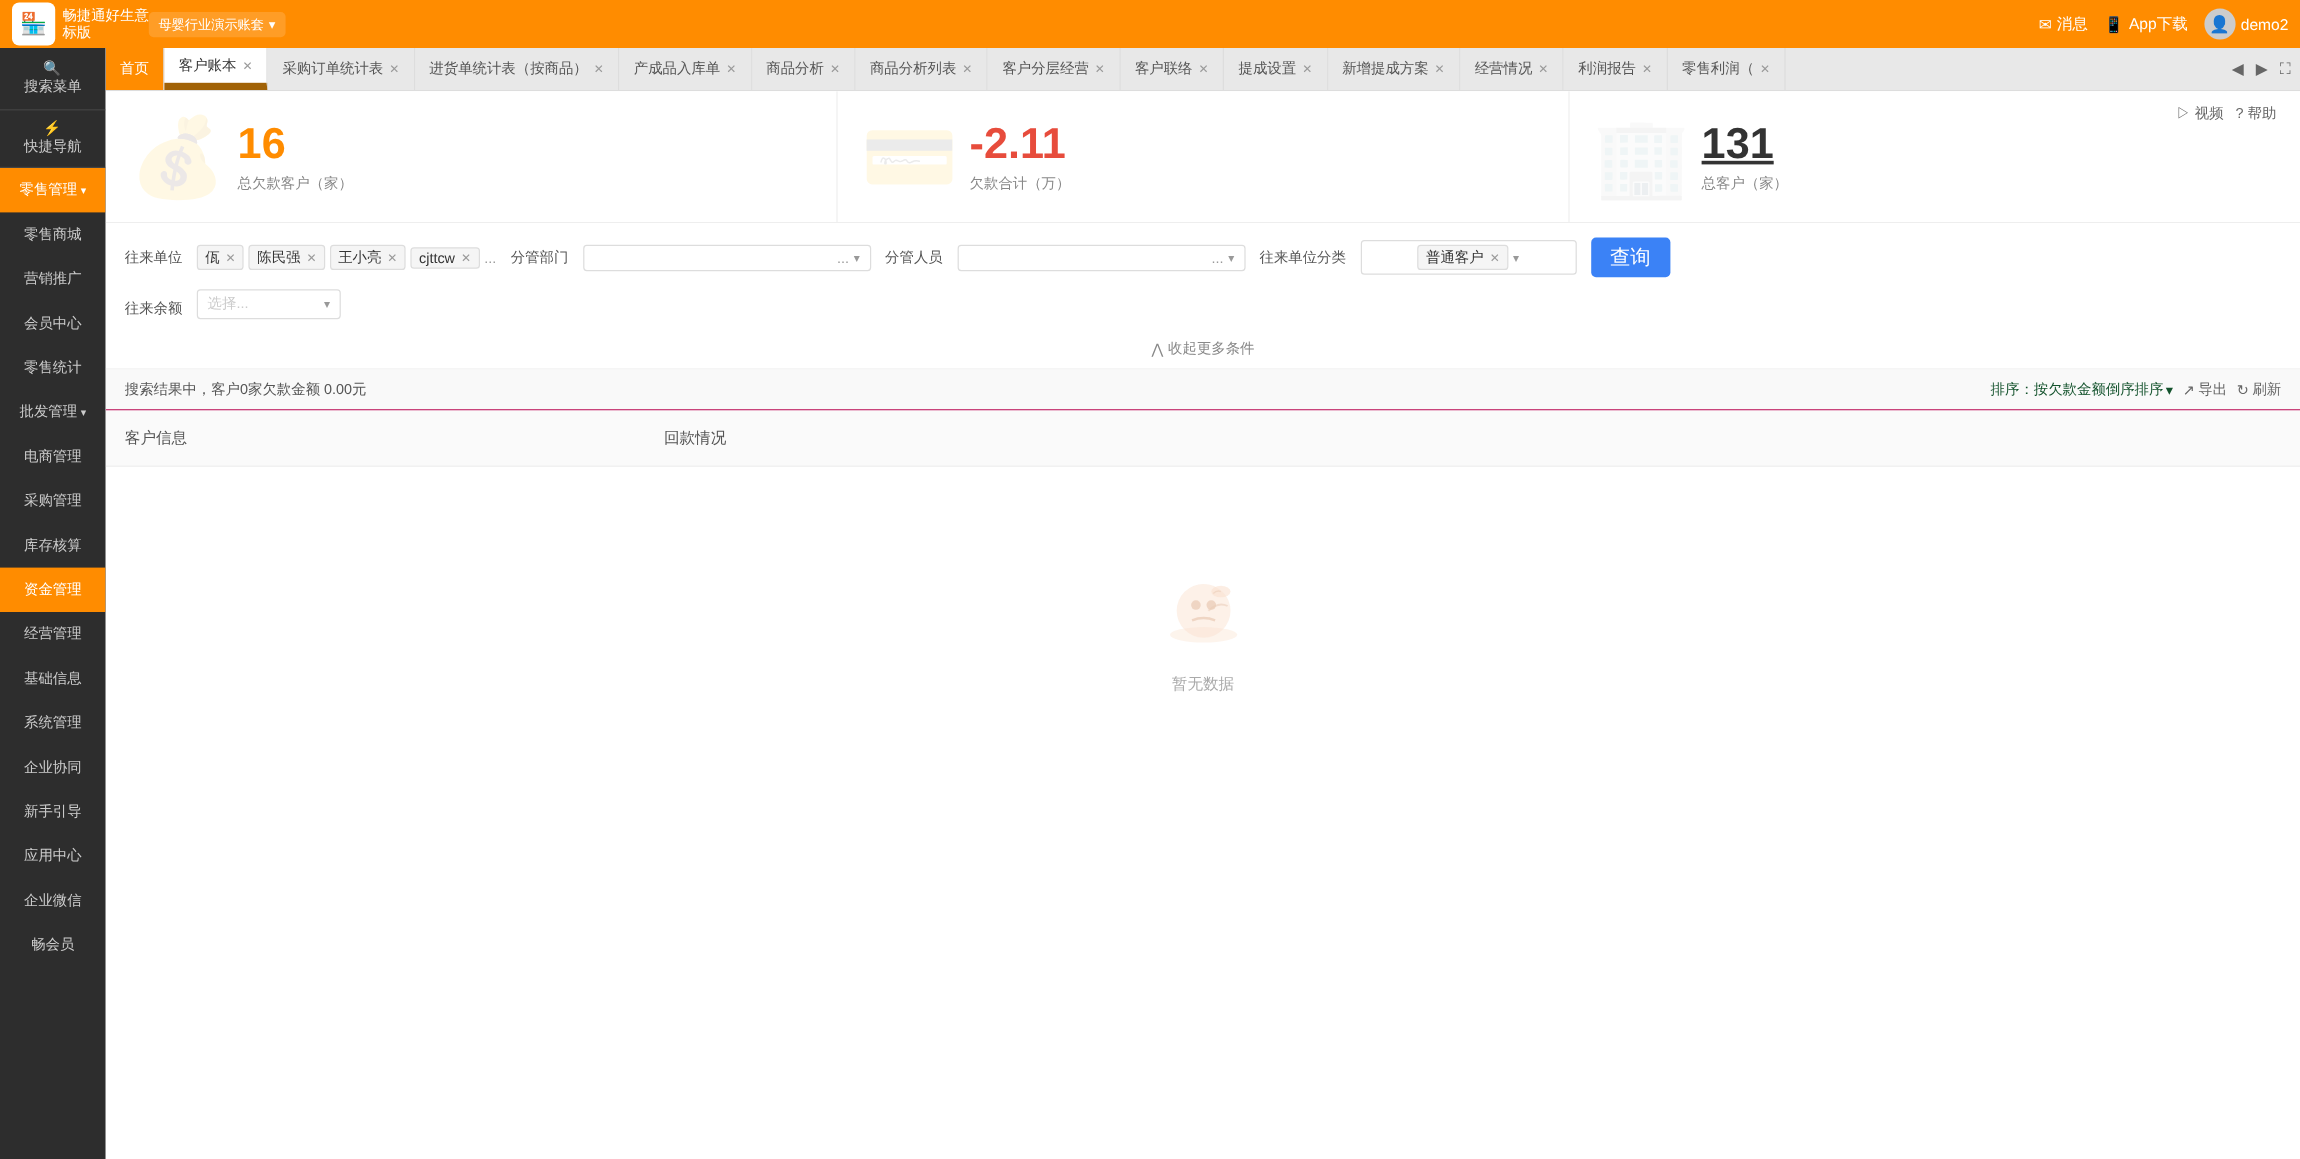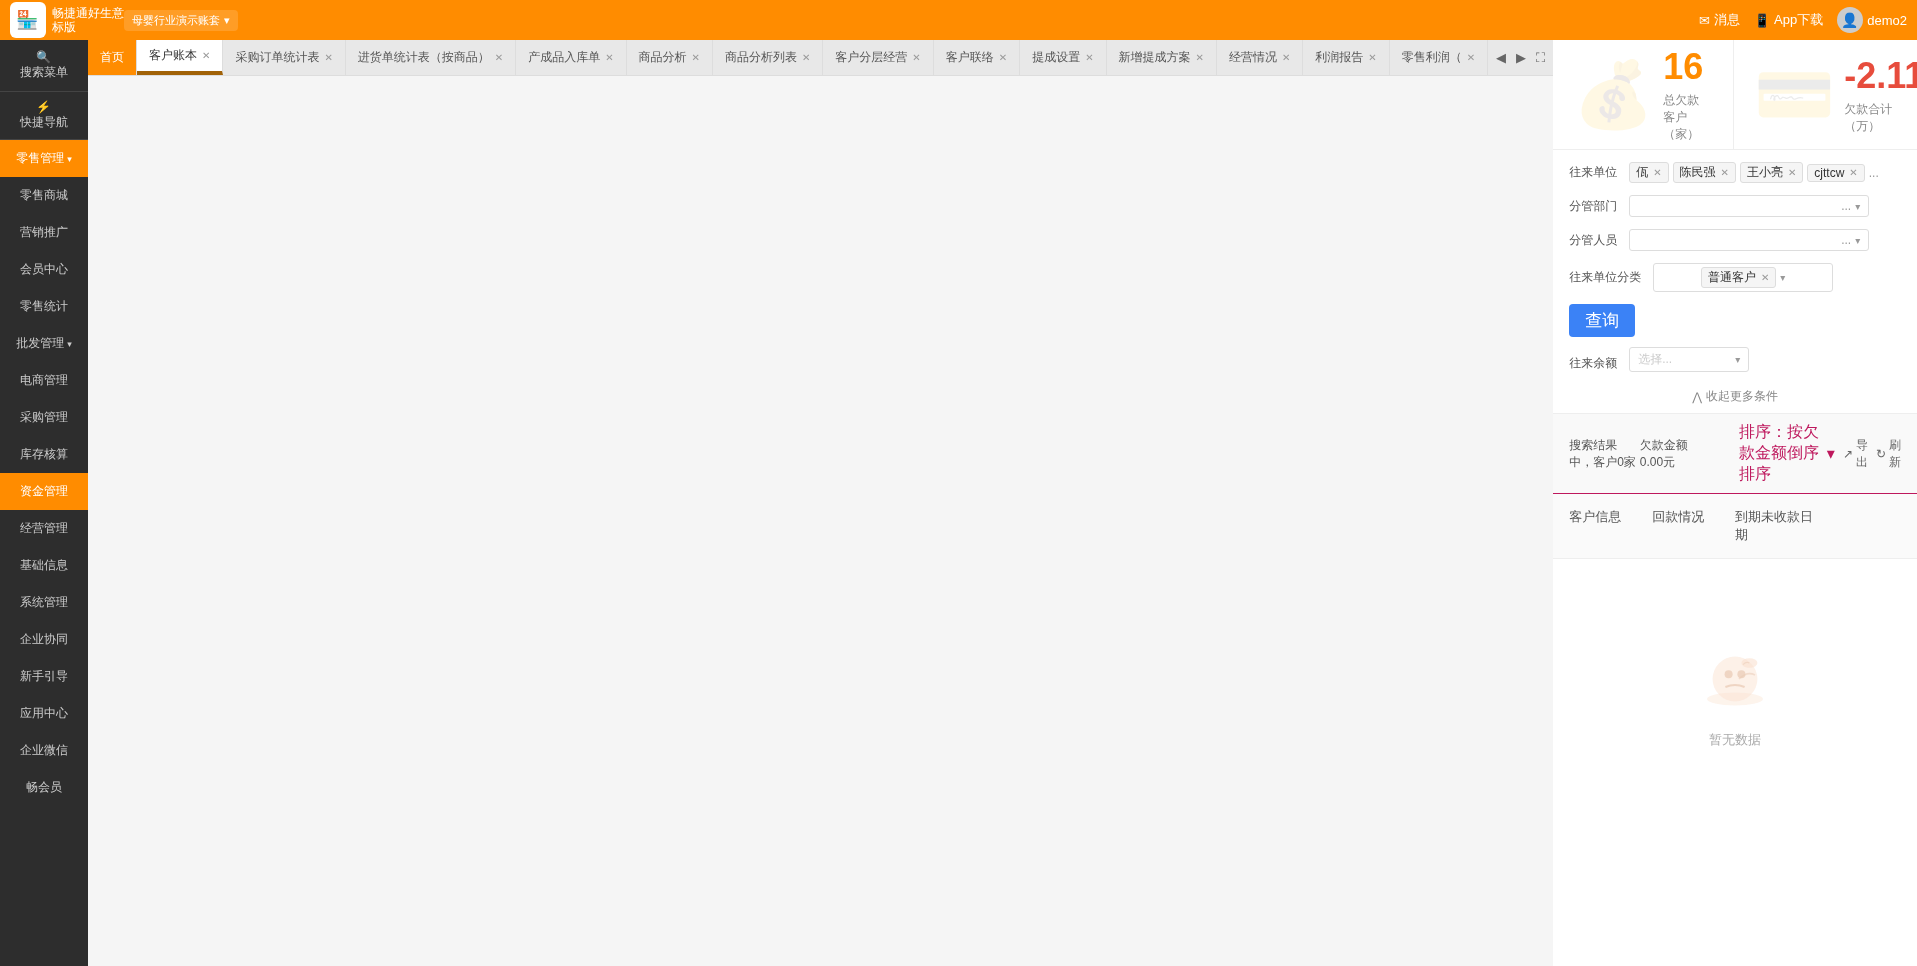--- a/index.html
+++ b/index.html
@@ -19,26 +19,26 @@
 
     
     .sidebar { width: 88px; background: #2d2d2d; display: flex; flex-direction: column; flex-shrink: 0; overflow-y: auto; }
     .sidebar-search { padding: 10px 0; text-align: center; color: #ccc; font-size: 12px; cursor: pointer; border-bottom: 1px solid #444; }
     .sidebar-nav { padding: 8px 0; text-align: center; color: #ccc; font-size: 12px; cursor: pointer; border-bottom: 1px solid #444; }
     .sidebar-item { padding: 10px 0; text-align: center; color: #ccc; font-size: 12px; cursor: pointer; }
     .sidebar-item.active { background: #ff8c00; color: white; }
     .sidebar-item-with-arrow { display: flex; align-items: center; justify-content: center; gap: 3px; }
 
     
-    .content-area { flex: 1; display: flex; flex-direction: row; overflow: hidden; }
+    .content-area { flex: 1; display: flex; flex-direction: column; overflow: hidden; }
 
     
     .tab-bar { display: flex; align-items: center; background: #e8e8e8; border-bottom: 1px solid #ddd; height: 36px; flex-shrink: 0; overflow: hidden; }
     .tab { display: flex; align-items: center; padding: 0 12px; height: 100%; font-size: 12px; cursor: pointer; white-space: nowrap; border-right: 1px solid #ddd; gap: 5px; color: #555; background: #e8e8e8; }
-    .tab.active { background: white; color: #333; border-bottom: 4px solid #a16207; }
+    .tab.active { background: white; color: #333; border-bottom: 6px solid #a16207; }
     .tab.home { background: #ff8c00; color: white; }
     .tab-close { font-size: 10px; color: #999; cursor: pointer; }
     .tab-arrows { display: flex; align-items: center; gap: 2px; padding: 0 4px; margin-left: auto; }
     .tab-arrow-btn { cursor: pointer; color: #666; padding: 2px 4px; }
     .tab-fullscreen { cursor: pointer; color: #666; padding: 2px 4px; }
 
     
     .page-content { flex: 1; background: white; overflow-y: auto; display: flex; flex-direction: column; }
 
     
@@ -62,21 +62,21 @@
     .filter-select { display: flex; align-items: center; gap: 4px; border: 1px solid #ddd; border-radius: 3px; padding: 3px 8px; min-width: 180px; font-size: 12px; cursor: pointer; background: white; }
     .filter-select-wide { min-width: 240px; }
     .filter-select-more { font-size: 12px; color: #999; cursor: pointer; }
     .filter-select-classify { display: flex; align-items: center; gap: 4px; border: 1px solid #ddd; border-radius: 3px; padding: 3px 8px; min-width: 180px; font-size: 12px; cursor: pointer; background: white; justify-content: center; }
     .query-btn { background: #3b82f6; color: white; border: none; border-radius: 4px; padding: 5px 16px; font-size: 17px; cursor: pointer; }
     .collapse-row { display: flex; justify-content: center; align-items: center; padding: 4px 0 8px; gap: 4px; font-size: 12px; color: #888; cursor: pointer; }
 
     
     .results-bar { display: flex; align-items: center; padding: 8px 16px; background: #f9f9f9; border-bottom: 1px solid #be185d; font-size: 12px; color: #555; flex-shrink: 0; }
     .results-right { margin-left: auto; display: flex; align-items: center; gap: 8px; }
-    .sort-select { font-size: 16px; color: #be185d; cursor: pointer; display: flex; align-items: center; gap: 2px; margin-left: 46px; }
+    .sort-select { font-size: 12px; color: #14532d; cursor: pointer; display: flex; align-items: center; gap: 2px; margin-left: 46px; }
     .action-btn { display: flex; align-items: center; gap: 3px; font-size: 12px; color: #666; cursor: pointer; background: none; border: none; }
 
     
     .table-area { flex: 1; overflow-y: auto; }
     .table-header { display: grid; grid-template-columns: 2fr 2fr 2fr 2fr; padding: 10px 16px; background: #fafafa; border-bottom: 1px solid #eee; font-size: 13px; color: #555; font-weight: 500; }
     .table-header-cell { padding: 4px 0; }
 
     
     .empty-state { flex: 1; display: flex; flex-direction: column; align-items: center; justify-content: center; padding: 80px 0; color: #aaa; font-size: 13px; }
     .empty-icon { width: 80px; height: 80px; margin-bottom: 12px; opacity: 0.5; }
@@ -374,21 +374,20 @@
               <span>↻</span>
               <span>刷新</span>
             </button>
           </div>
         </div>
 
         <div class="table-area">
           <div class="table-header">
             <div class="table-header-cell">客户信息</div>
             <div class="table-header-cell">回款情况</div>
-            <div class="table-header-cell">到期未收款日期</div>
           </div>
 
           <div class="empty-state">
             <svg class="empty-icon" viewBox="0 0 100 100">
               <ellipse cx="50" cy="75" rx="35" ry="8" fill="#f5c5a3" opacity="0.4"></ellipse>
               <circle cx="50" cy="50" r="28" fill="#f5c5a3" opacity="0.5"></circle>
               <circle cx="42" cy="44" r="5" fill="#d4956a" opacity="0.7"></circle>
               <circle cx="58" cy="44" r="5" fill="#d4956a" opacity="0.7"></circle>
               <path d="M38 60 Q50 55 62 60" stroke="#d4956a" stroke-width="2.5" fill="none" opacity="0.7"></path>
               <ellipse cx="68" cy="30" rx="10" ry="6" fill="#f5c5a3" opacity="0.6"></ellipse>

